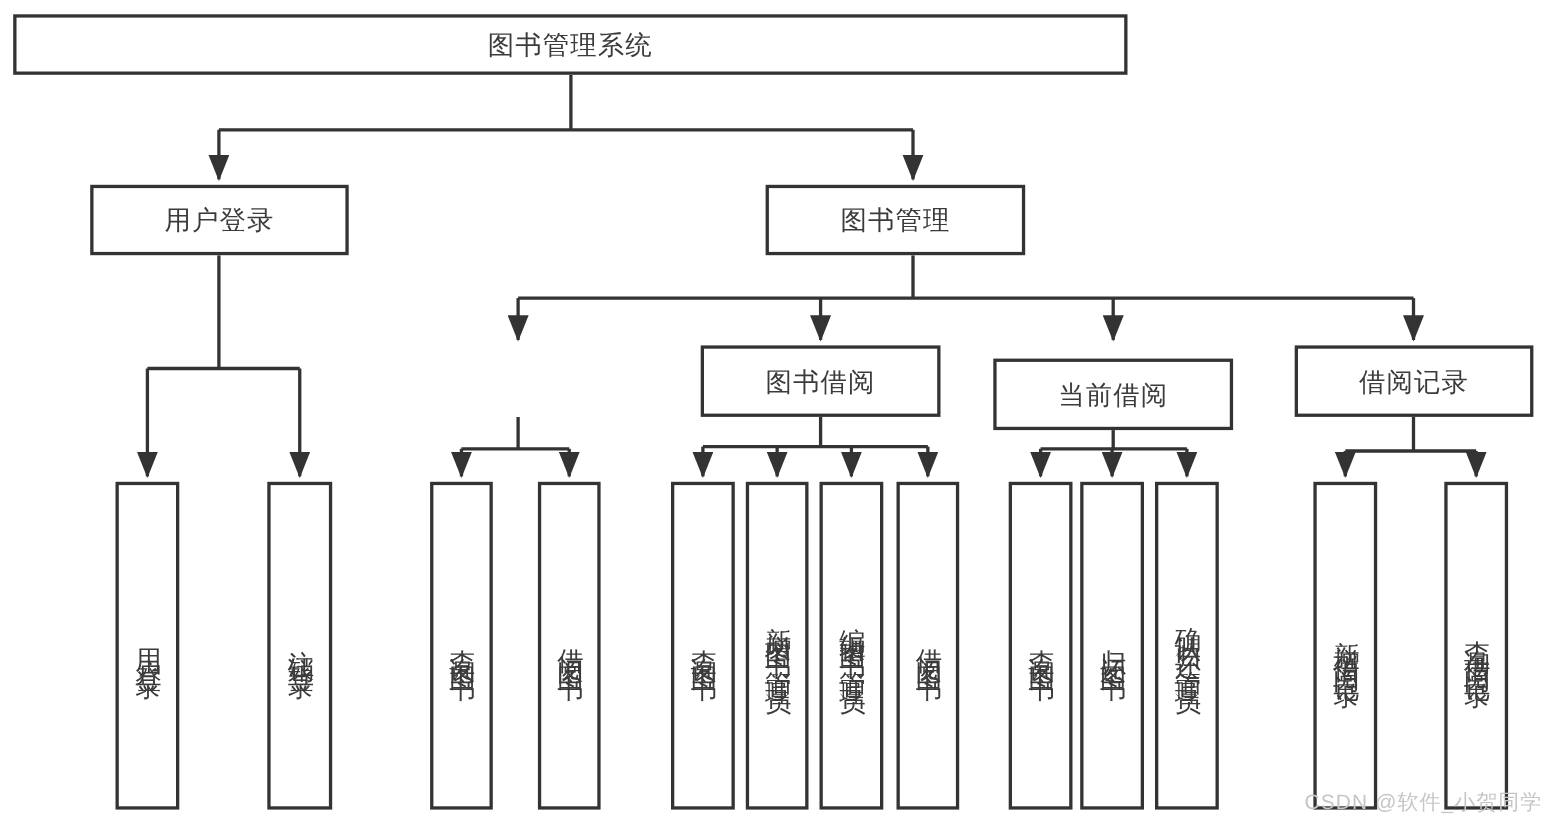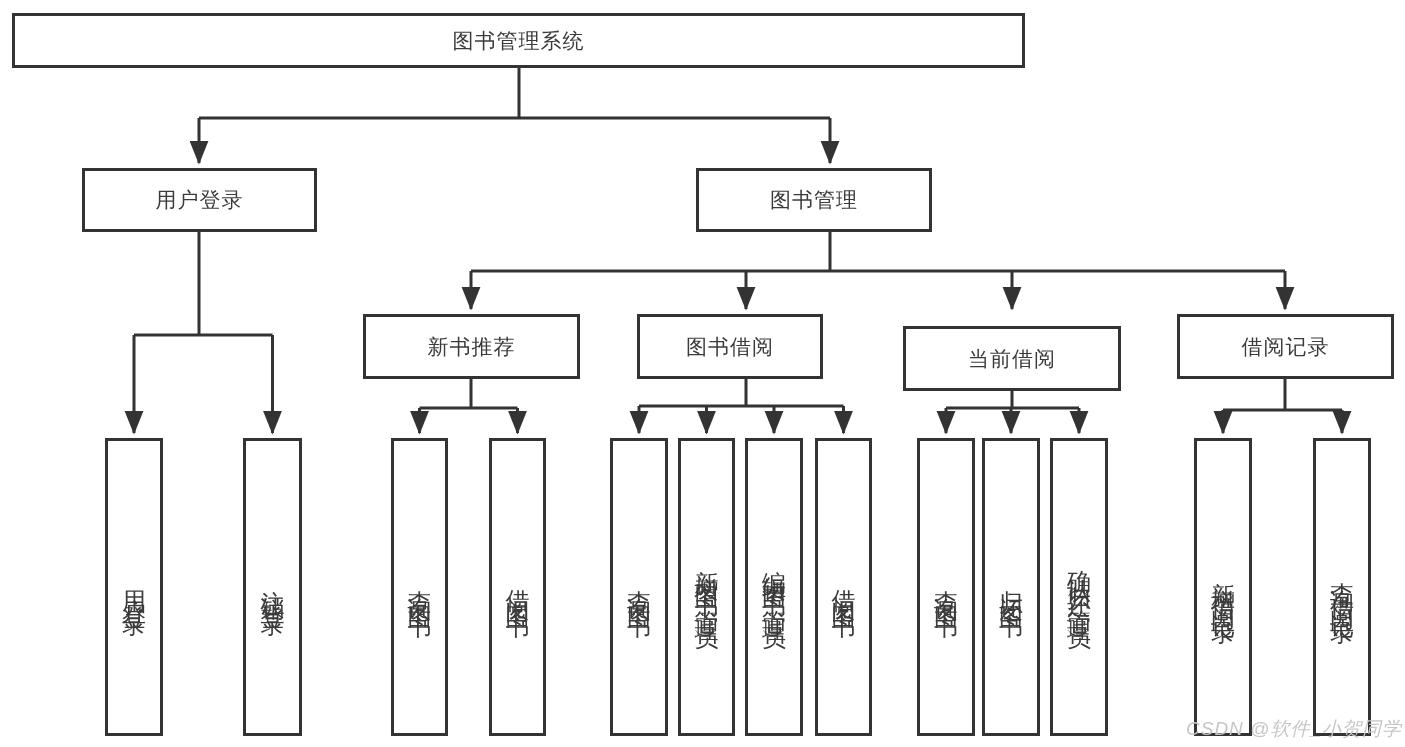--- a/index.html
+++ b/index.html
@@ -22,42 +22,41 @@
     box-sizing: border-box;
     border: 3px solid #333333;
     background: #ffffff;
     display: flex;
     align-items: center;
     justify-content: center;
     z-index: 2;
     color: #3b3b3b;
   }
   .box.h .lbl {
-    font-size: 21px;
+    font-size: 24px;
     letter-spacing: 1px;
     white-space: nowrap;
   }
   .box.v .lbl {
     writing-mode: vertical-rl;
     text-orientation: mixed;
     font-size: 24px;
     letter-spacing: 8px;
     line-height: 1;
     max-height: 292px;
   }
   .watermark {
     position: absolute;
     left: 1186px;
     top: 716px;
     z-index: 5;
     font-size: 19px;
     color: #c6c6c6;
     white-space: nowrap;
     letter-spacing: 1px;
-    font-style: italic;
   }
 </style>
 </head>
 <body>
 
 <div class="canvas">
 
   <svg class="connectors" viewBox="0 0 1405 747" xmlns="http://www.w3.org/2000/svg">
     <defs>
       <marker id="ah" markerUnits="strokeWidth" markerWidth="8" markerHeight="6.4" refX="7.5" refY="3.2" orient="auto">
@@ -105,24 +104,21 @@
     <span class="lbl">图书管理系统</span>
   </div>
 
   <div class="box h" style="left:82px; top:168px; width:235px; height:64px">
     <span class="lbl">用户登录</span>
   </div>
   <div class="box h" style="left:696px; top:168px; width:236px; height:64px">
     <span class="lbl">图书管理</span>
   </div>
 
-  <div class="box h" style="left:363px; top:314px; width:217px; height:65px">
-    <span class="lbl">新书推荐</span>
-  </div>
-  <div class="box h" style="left:637px; top:314px; width:186px; height:65px">
+  <div class="box h" style="left:637px; top:314px; width:218px; height:65px">
     <span class="lbl">图书借阅</span>
   </div>
   <div class="box h" style="left:903px; top:326px; width:218px; height:65px">
     <span class="lbl">当前借阅</span>
   </div>
   <div class="box h" style="left:1177px; top:314px; width:217px; height:65px">
     <span class="lbl">借阅记录</span>
   </div>
 
   <div class="box v" style="left:105px; top:438px; width:58px; height:298px">

